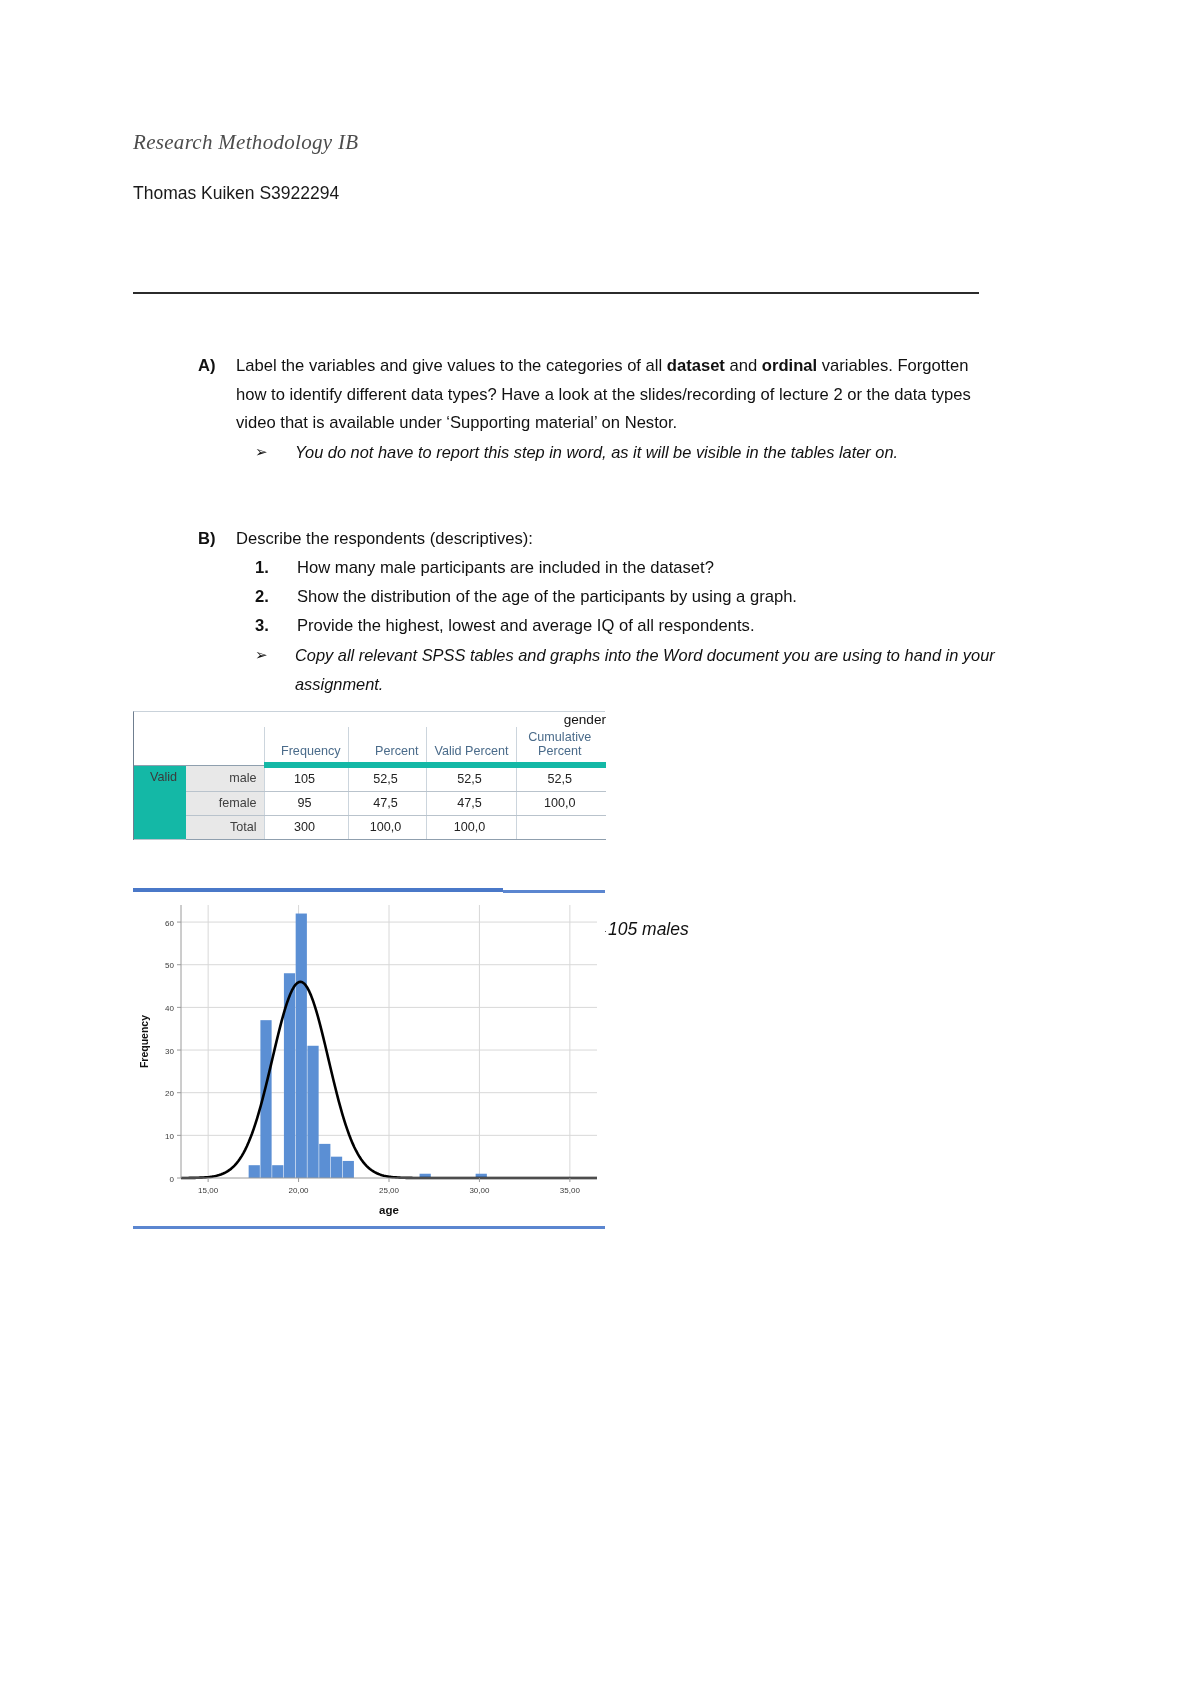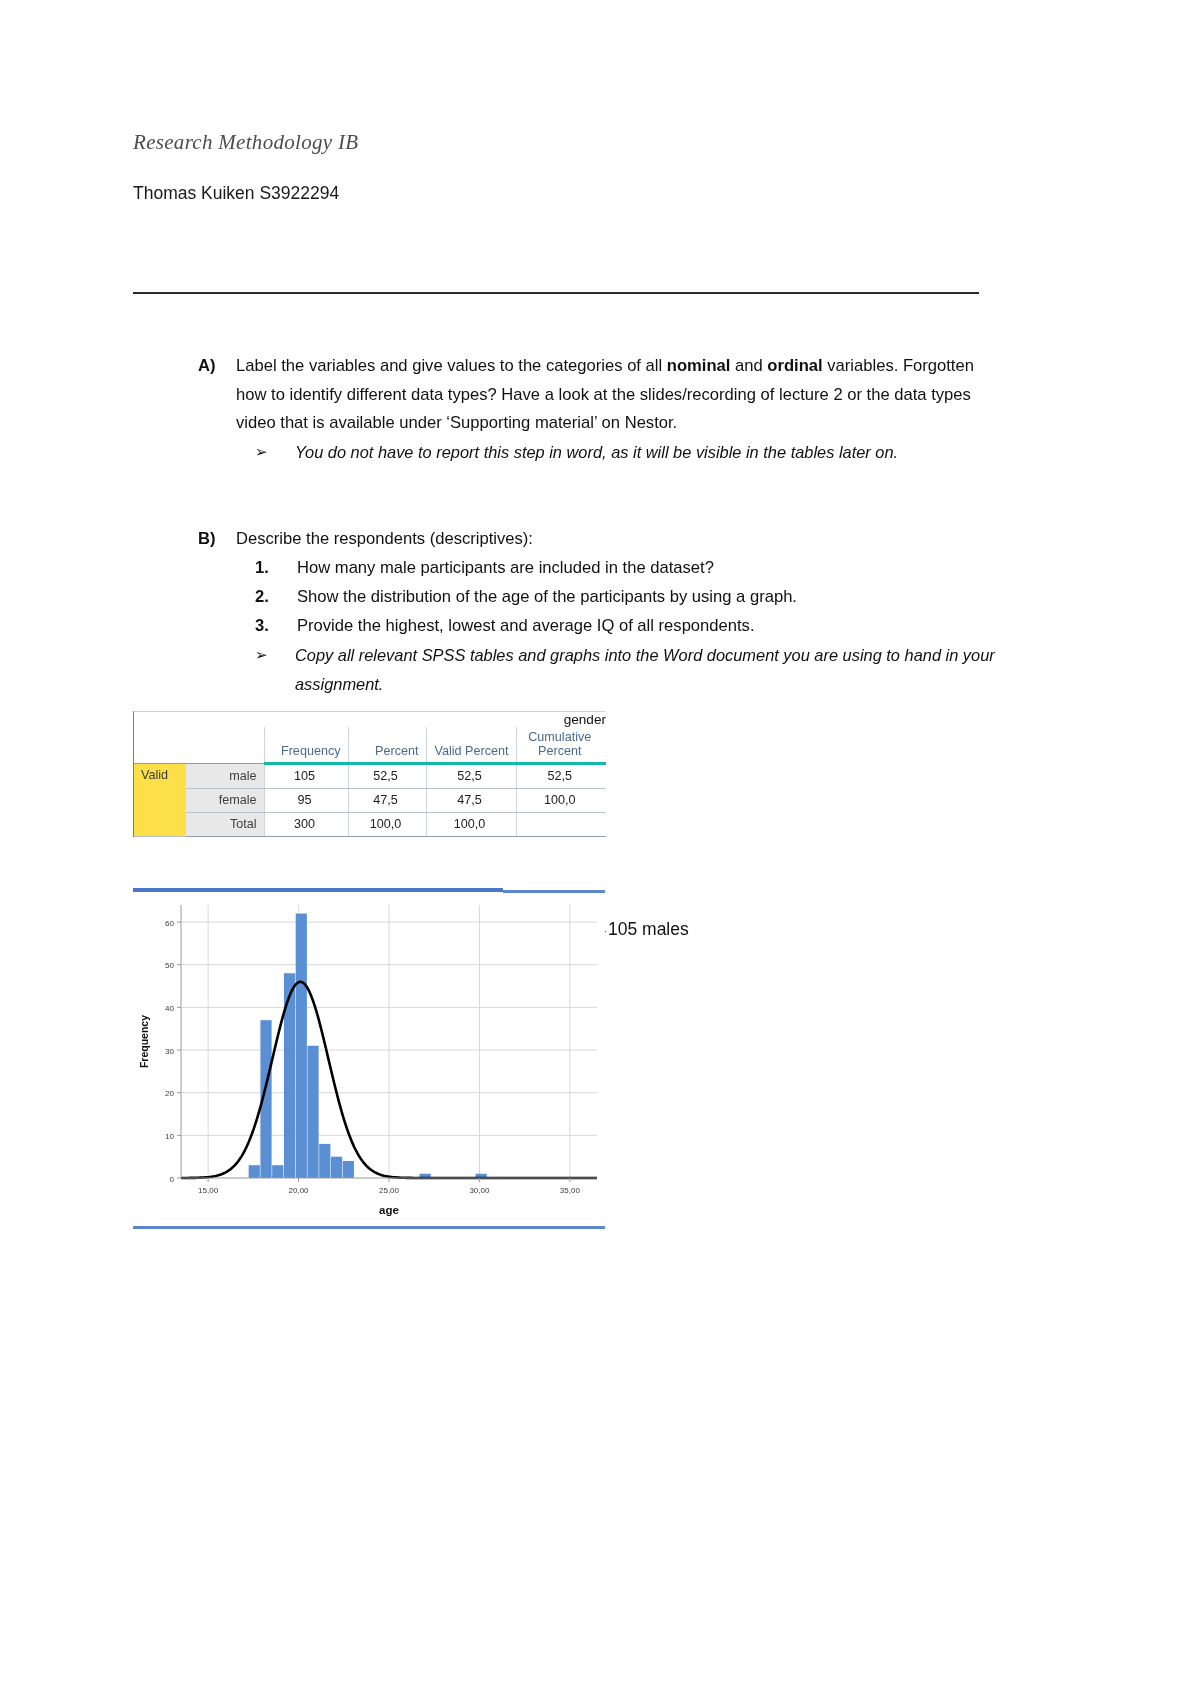--- a/index.html
+++ b/index.html
@@ -61,48 +61,48 @@
   .spss-table { border-collapse:collapse; width:472px; font-size:12.6px; color:#2c3e50; }
   .spss-table td, .spss-table th { padding:0; font-weight:400; }
   .tbl-title {
     text-align:right; font-weight:700; color:#111; font-size:13.6px;
     padding:7px 0 8px 0; background:#fff;
   }
   .hdr-row td {
     color:#4a6b8a; text-align:right; vertical-align:bottom;
     padding:3px 7px 4px 4px; line-height:14px;
     border-left:1px solid #ccd5dd;
-    border-bottom:3px solid #14b8a6;
+    border-bottom:6px solid #14b8a6;
   }
   .hdr-row td.blank { border-left:none; border-bottom:1px solid #8f9fae; }
   .hdr-row td.hdr-ctr { text-align:center; }
   .row td { padding:3px 7px 3px 4px; line-height:17px; }
   .row td.lbl-valid {
-    background:#fde047; color:#3b3b3b; text-align:left; padding-left:7px;
+    background:#14b8a6; color:#3b3b3b; text-align:left; padding-left:16px;
     border-right:none; width:52px; vertical-align:top;
   }
   .row td.lbl-cat {
     background:#e8e8e8; color:#404040; text-align:right; padding-left:8px; width:78px;
   }
   .row td.val { text-align:center; color:#222; border-left:1px solid #ccd5dd; }
   .row.r-male td.val, .row.r-male td.lbl-cat, .row.r-male td.lbl-valid { border-bottom:1px solid #b9c3cc; }
   .row.r-female td.val, .row.r-female td.lbl-cat, .row.r-female td.lbl-valid { border-bottom:1px solid #b9c3cc; }
   .row.r-total td { border-bottom:1px solid #8f9fae; }
   .spss-table .c-freq { width:84px; }
   .spss-table .c-pct { width:78px; }
   .spss-table .c-vpct { width:90px; }
   .spss-table .c-cpct { width:90px; }
 
   .annot-line {
     position:absolute; left:544px; top:931px; width:62px; height:0;
     border-top:1px solid #555;
   }
   .annot-text {
     position:absolute; left:608px; top:919px;
-    font-size:17.5px; color:#111;
+    font-size:17.5px; color:#111;font-style:italic;
   }
 
   
   .chart-box {
     position:absolute; left:133px; top:888px;
     width:472px; height:341px; background:#fff;
   }
   .chart-topbar { position:absolute; left:0; top:0; width:370px; height:4px; background:#4a78c8; }
   .chart-topbar2 { position:absolute; left:370px; top:2px; width:102px; height:3px; background:#5b86d0; }
   .chart-bottombar { position:absolute; left:0; bottom:0; width:472px; height:3px; background:#5b86d0; }
@@ -112,21 +112,21 @@
 <body>
 
 <div class="page">
 
   <div class="doc-subtitle">Research Methodology IB</div>
   <div class="doc-author">Thomas Kuiken S3922294</div>
   <div class="title-rule"></div>
 
   <div class="item" style="left:198px; top:352px;">
     <div class="marker">A)</div>
-    <div class="text"><span>Label the variables and give values to the categories of all </span><b>nominal</b><span> and </span><b>ordinal</b><span> variables. Forgotten how to identify different data types? Have a look at the slides/recording of lecture 2 or the data types video that is available under ‘Supporting material’ on Nestor.</span></div>
+    <div class="text"><span>Label the variables and give values to the categories of all </span><b>dataset</b><span> and </span><b>ordinal</b><span> variables. Forgotten how to identify different data types? Have a look at the slides/recording of lecture 2 or the data types video that is available under ‘Supporting material’ on Nestor.</span></div>
   </div>
 
   <div class="sub" style="left:255px; top:438px;">
     <div class="bullet">➢</div>
     <div class="text">You do not have to report this step in word, as it will be visible in the tables later on.</div>
   </div>
 
   <div class="item" style="left:198px; top:525px;">
     <div class="marker">B)</div>
     <div class="text">Describe the respondents (descriptives):</div>

